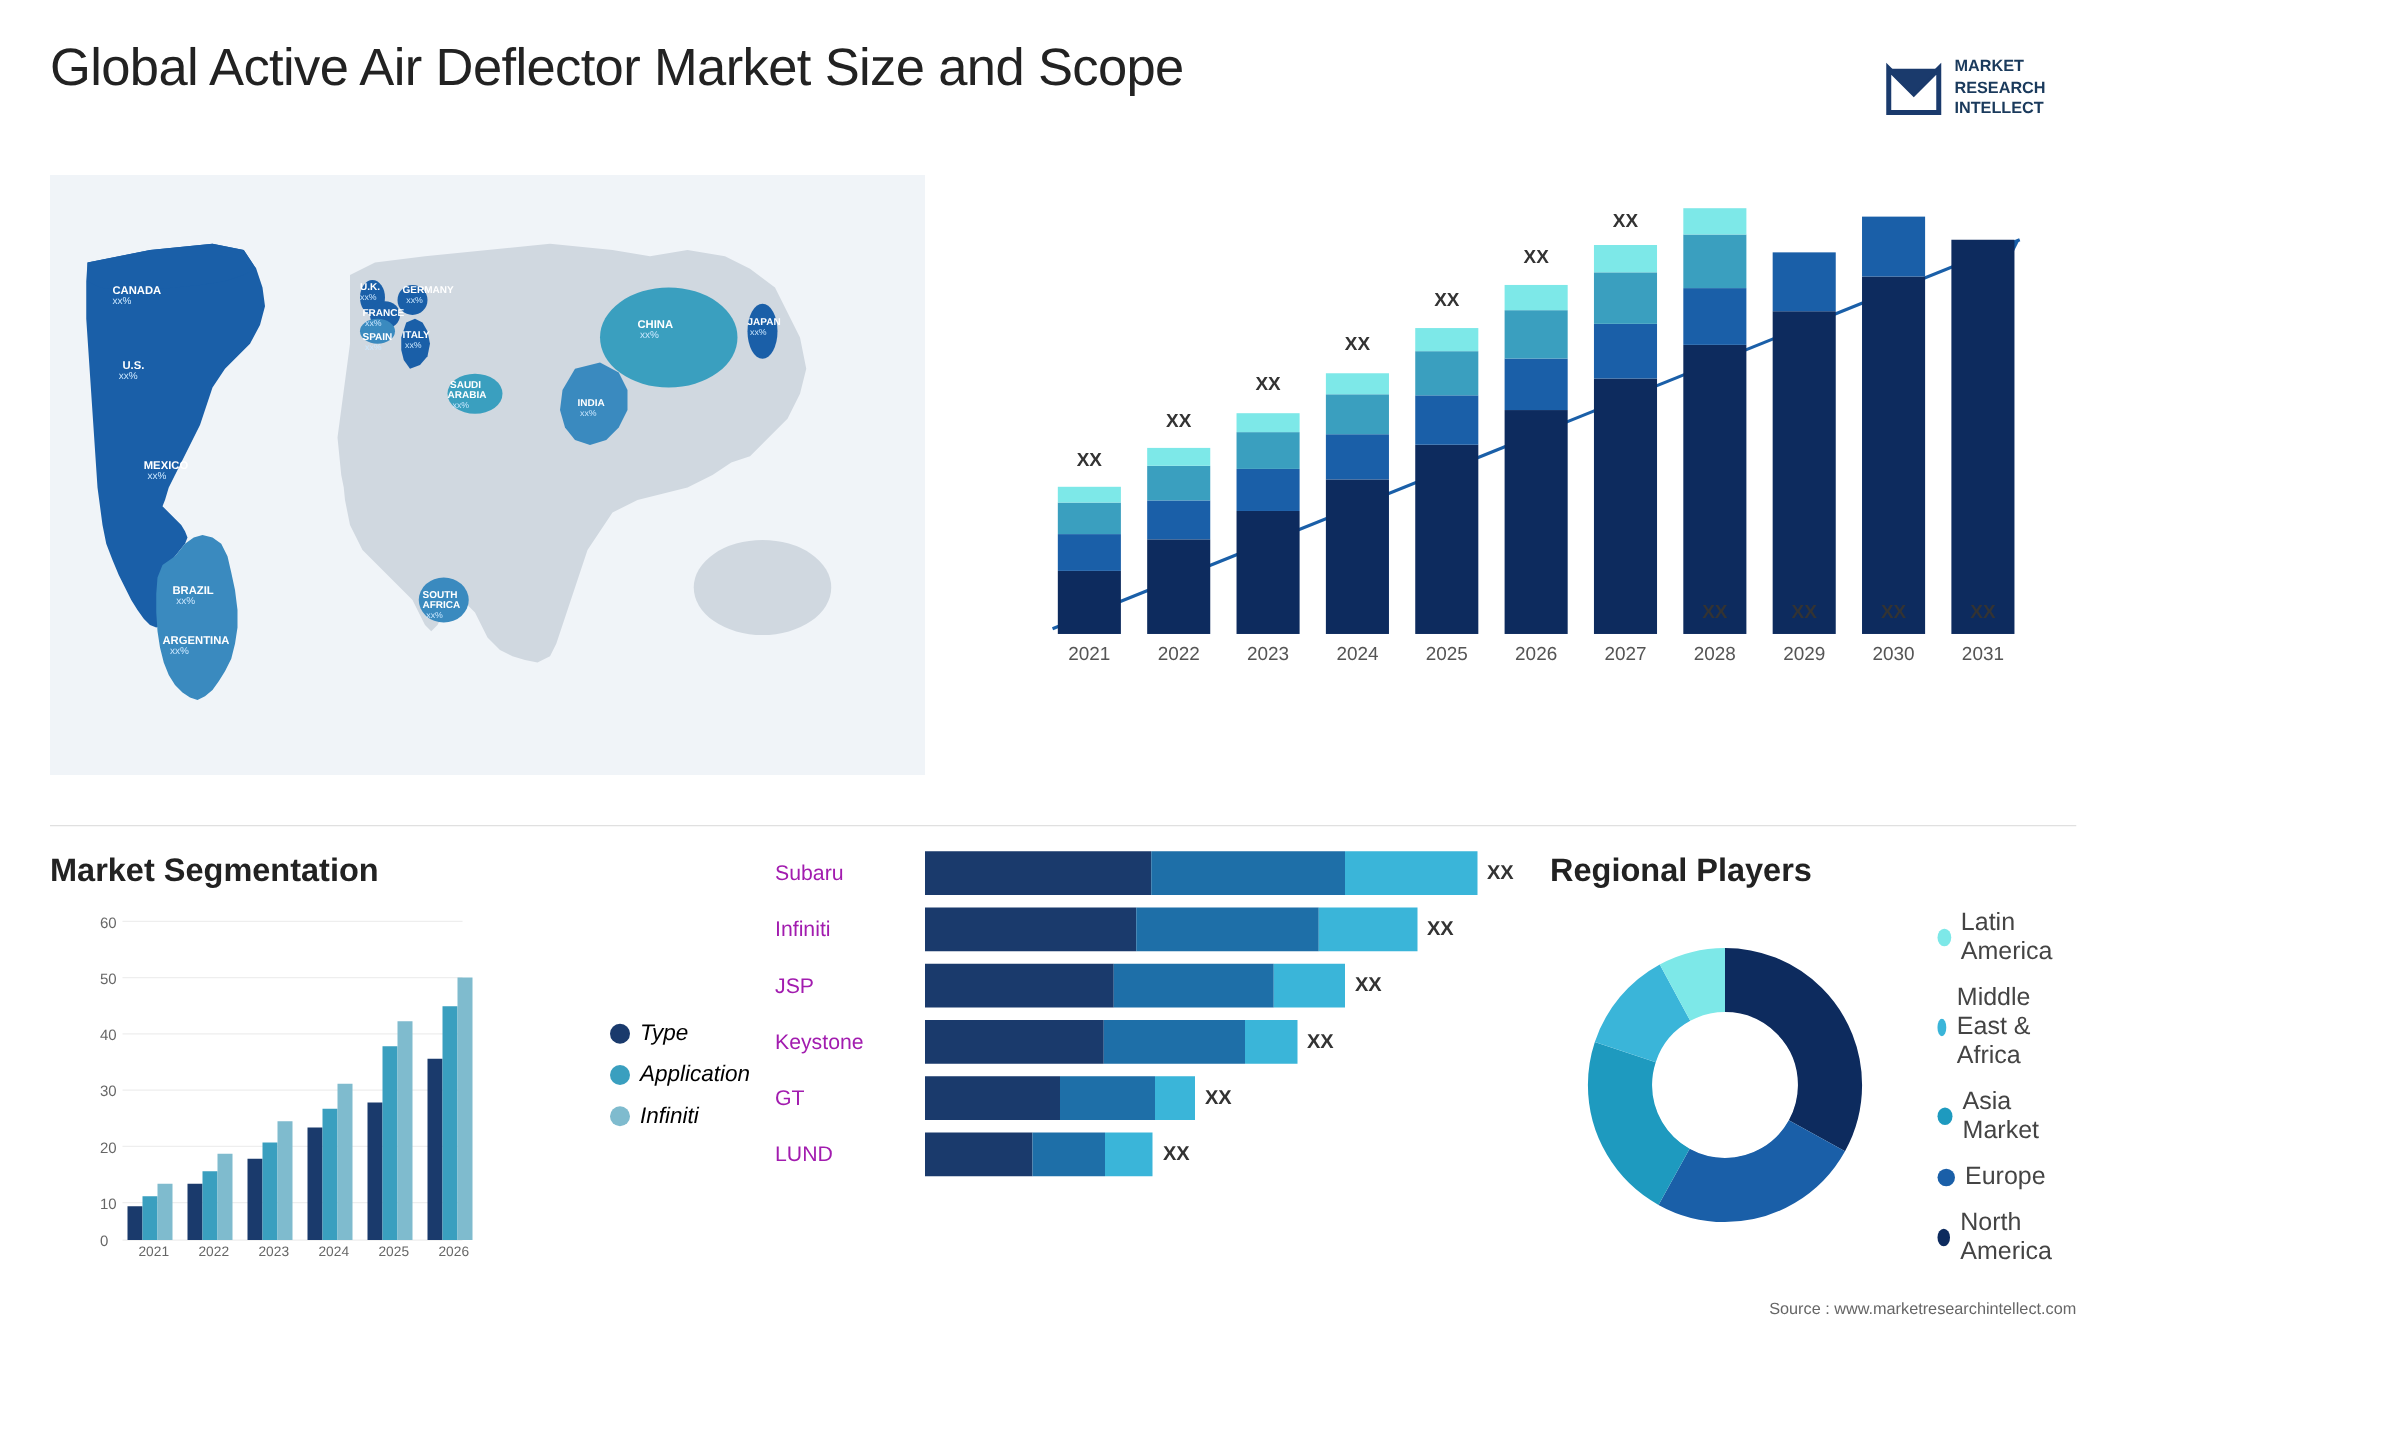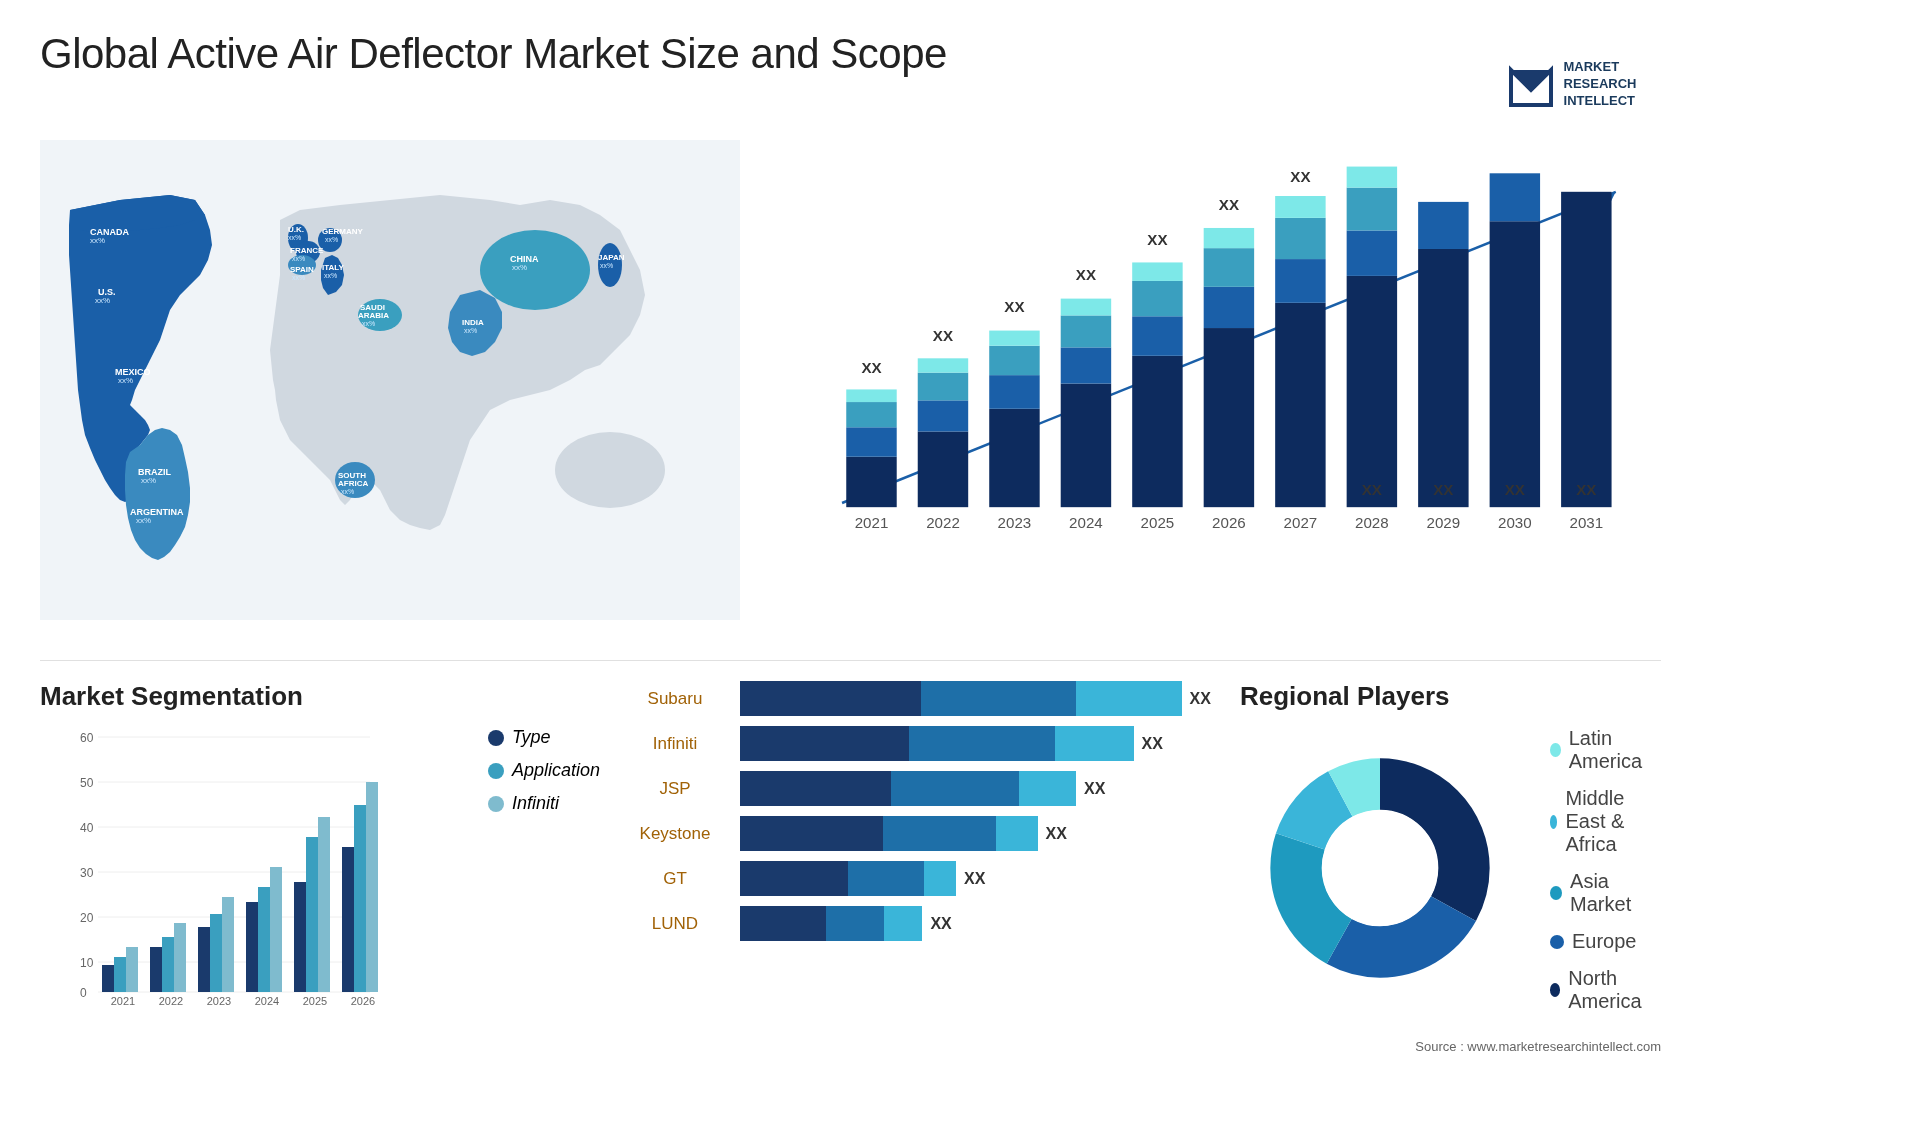--- a/index.html
+++ b/index.html
@@ -36,21 +36,21 @@
     .logo-area {
       display: flex;
       flex-direction: column;
       align-items: center;
     }
 
     .logo-box {
       width: 180px;
       height: 80px;
       display: flex;
-      align-items: flex-end;
+      align-items: center;
       justify-content: center;
       gap: 8px;
     }
 
     .logo-icon {
       width: 50px;
       height: 50px;
     }
 
     .logo-text {
@@ -113,21 +113,21 @@
 
     .section-title {
       font-size: 26px;
       font-weight: 700;
       color: #222;
       margin-bottom: 15px;
     }
 
     .seg-chart-area {
       display: flex;
-      align-items: flex-start;
+      align-items: center;
       gap: 20px;
     }
 
     .seg-chart {
       flex: 1;
     }
 
     .seg-legend {
       display: flex;
       flex-direction: column;
@@ -162,22 +162,22 @@
 
     .player-row {
       display: flex;
       align-items: center;
       gap: 10px;
     }
 
     .player-name {
       width: 110px;
       font-size: 17px;
-      color: #a16207;
-      text-align: center;
+      color: #a21caf;
+      text-align: left;
     }
 
     .player-bar-wrap {
       flex: 1;
       height: 35px;
       position: relative;
       display: flex;
       align-items: center;
     }
 

